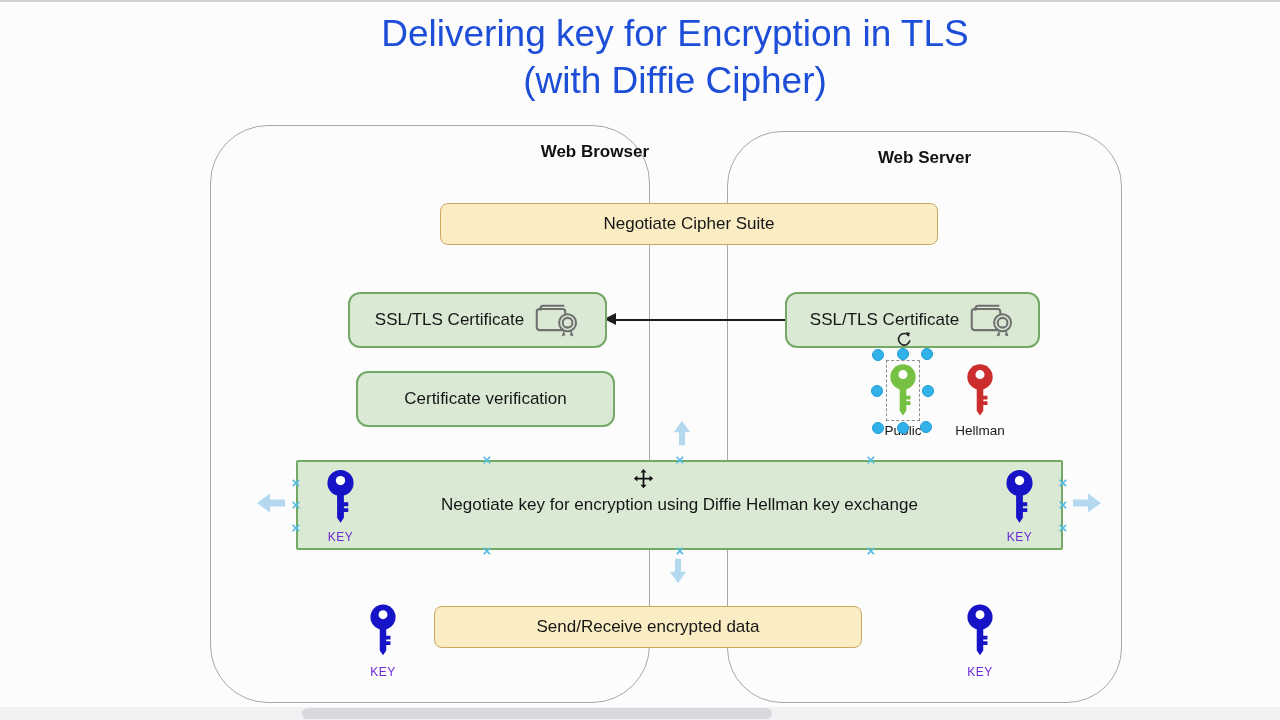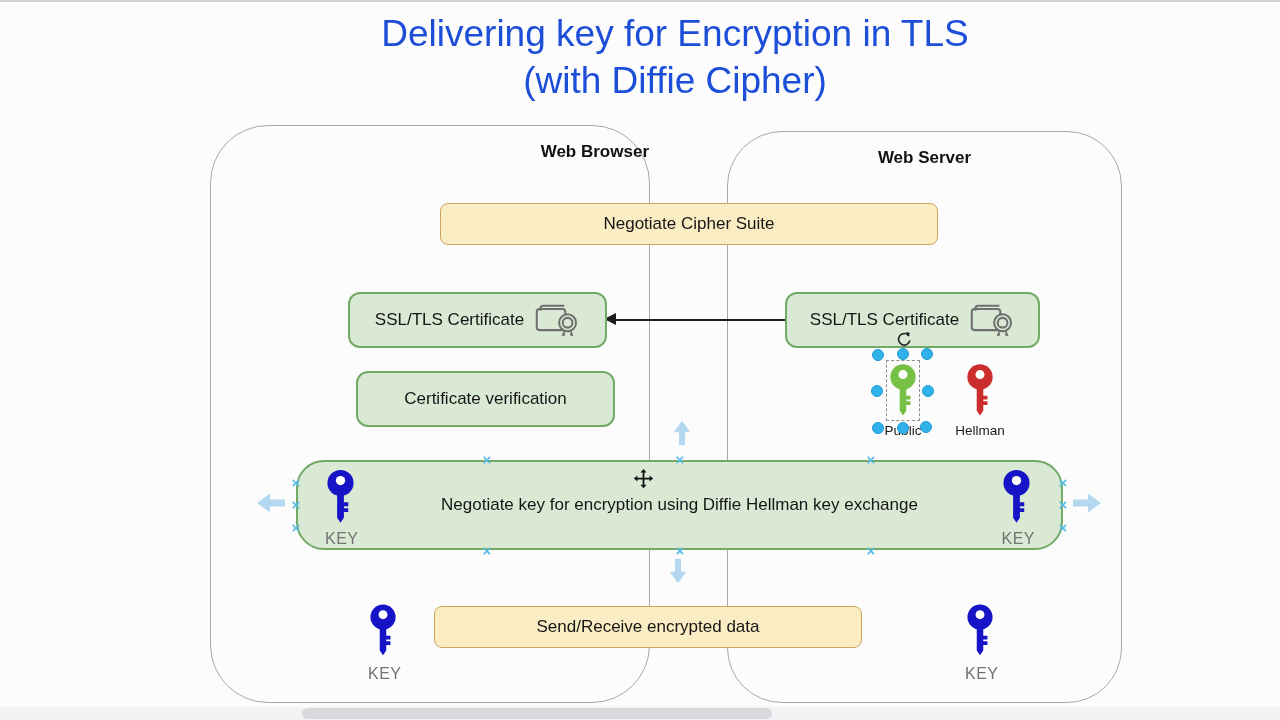--- a/index.html
+++ b/index.html
@@ -22,26 +22,26 @@
   .lane-browser{left:210px;top:125px;width:440px;height:578px;border-radius:58px;}
   .lane-server{left:727px;top:131px;width:395px;height:572px;border-radius:55px;}
   .step{display:flex;align-items:center;justify-content:center;gap:10px;
         font-size:17px;color:#161616;}
   .yellow{background:var(--box-yellow-fill);border:1.5px solid var(--box-yellow-stroke);border-radius:8px;}
   .green{background:var(--box-green-fill);border:2px solid var(--box-green-stroke);border-radius:12px;}
   .b-cipher{left:440px;top:203px;width:498px;height:42px;}
   .b-sslb{left:348px;top:292px;width:259px;height:56px;}
   .b-ssls{left:785px;top:292px;width:255px;height:56px;}
   .b-verif{left:348px;top:371px;width:259px;height:56px;margin-left:8px;}
-  .b-dh{left:296px;top:460px;width:767px;height:90px;border-radius:28px;}
+  .b-dh{left:296px;top:460px;width:767px;height:90px;border-radius:2px;}
   .b-send{left:434px;top:606px;width:428px;height:42px;}
   .arrow-line{left:615px;top:318.5px;width:170px;height:2px;background:#1c1c1c;}
   .arrow-head{left:604px;top:313px;width:0;height:0;border-top:6px solid transparent;
               border-bottom:6px solid transparent;border-right:12px solid #1c1c1c;}
-  .keylabel{font-size:16px;color:#737373;text-align:center;letter-spacing:.5px;}
+  .keylabel{font-size:12px;color:#6d28d9;text-align:center;letter-spacing:.5px;}
   .pk-label{font-size:13.5px;color:#1a1a1a;text-align:center;}
   .cross{color:var(--connection-point);font-size:15px;font-weight:bold;line-height:10px;
          transform:translate(-50%,-50%);}
   .handle{width:12px;height:12px;border-radius:50%;background:var(--selection-handle);
           border:1px solid #1d9bd4;transform:translate(-50%,-50%);}
   .dashed-sel{left:886px;top:360px;width:34px;height:61px;border:1px dashed #8e8e8e;}
   .hoverarrow{width:30px;height:24px;color:var(--hover-arrow);}
   .scroll-track{left:0;top:707px;width:1280px;height:13px;background:#f2f2f5;}
   .scroll-thumb{left:302px;top:708px;width:470px;height:11px;border-radius:5.5px;background:#d8d8dd;}
   .key-blue{color:var(--key-blue);} .key-green{color:var(--key-green);} .key-red{color:var(--key-red);}

